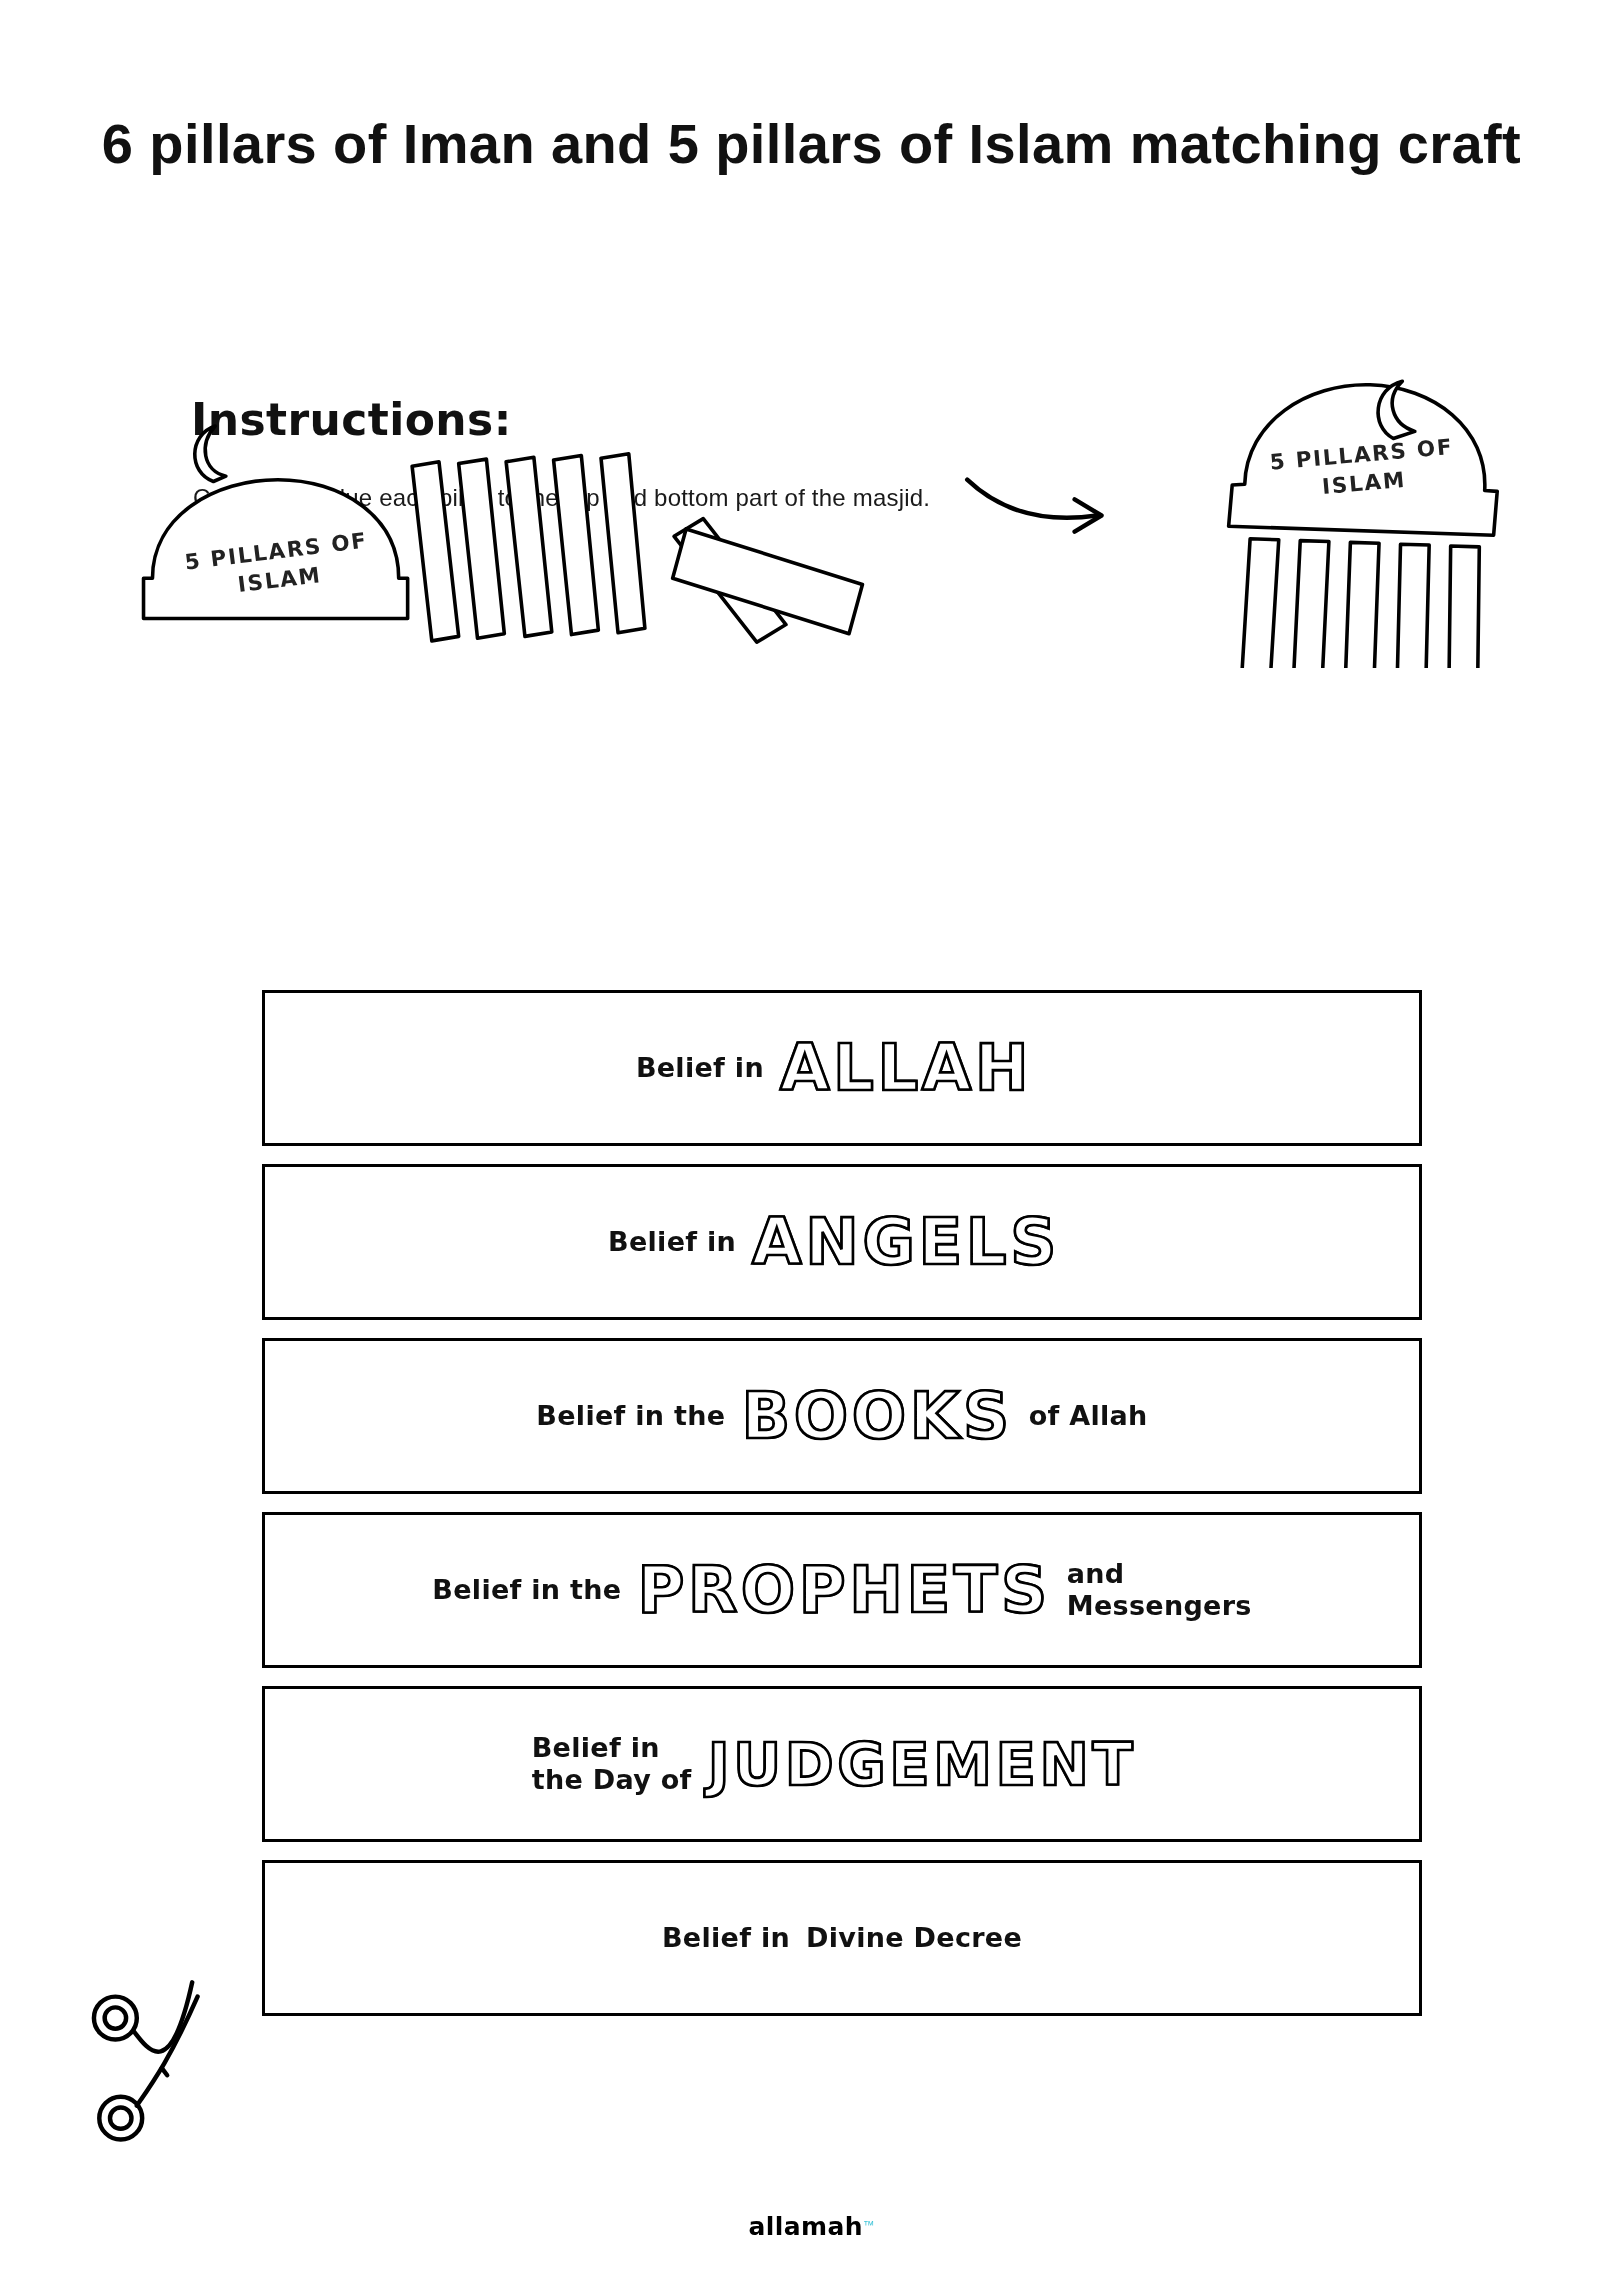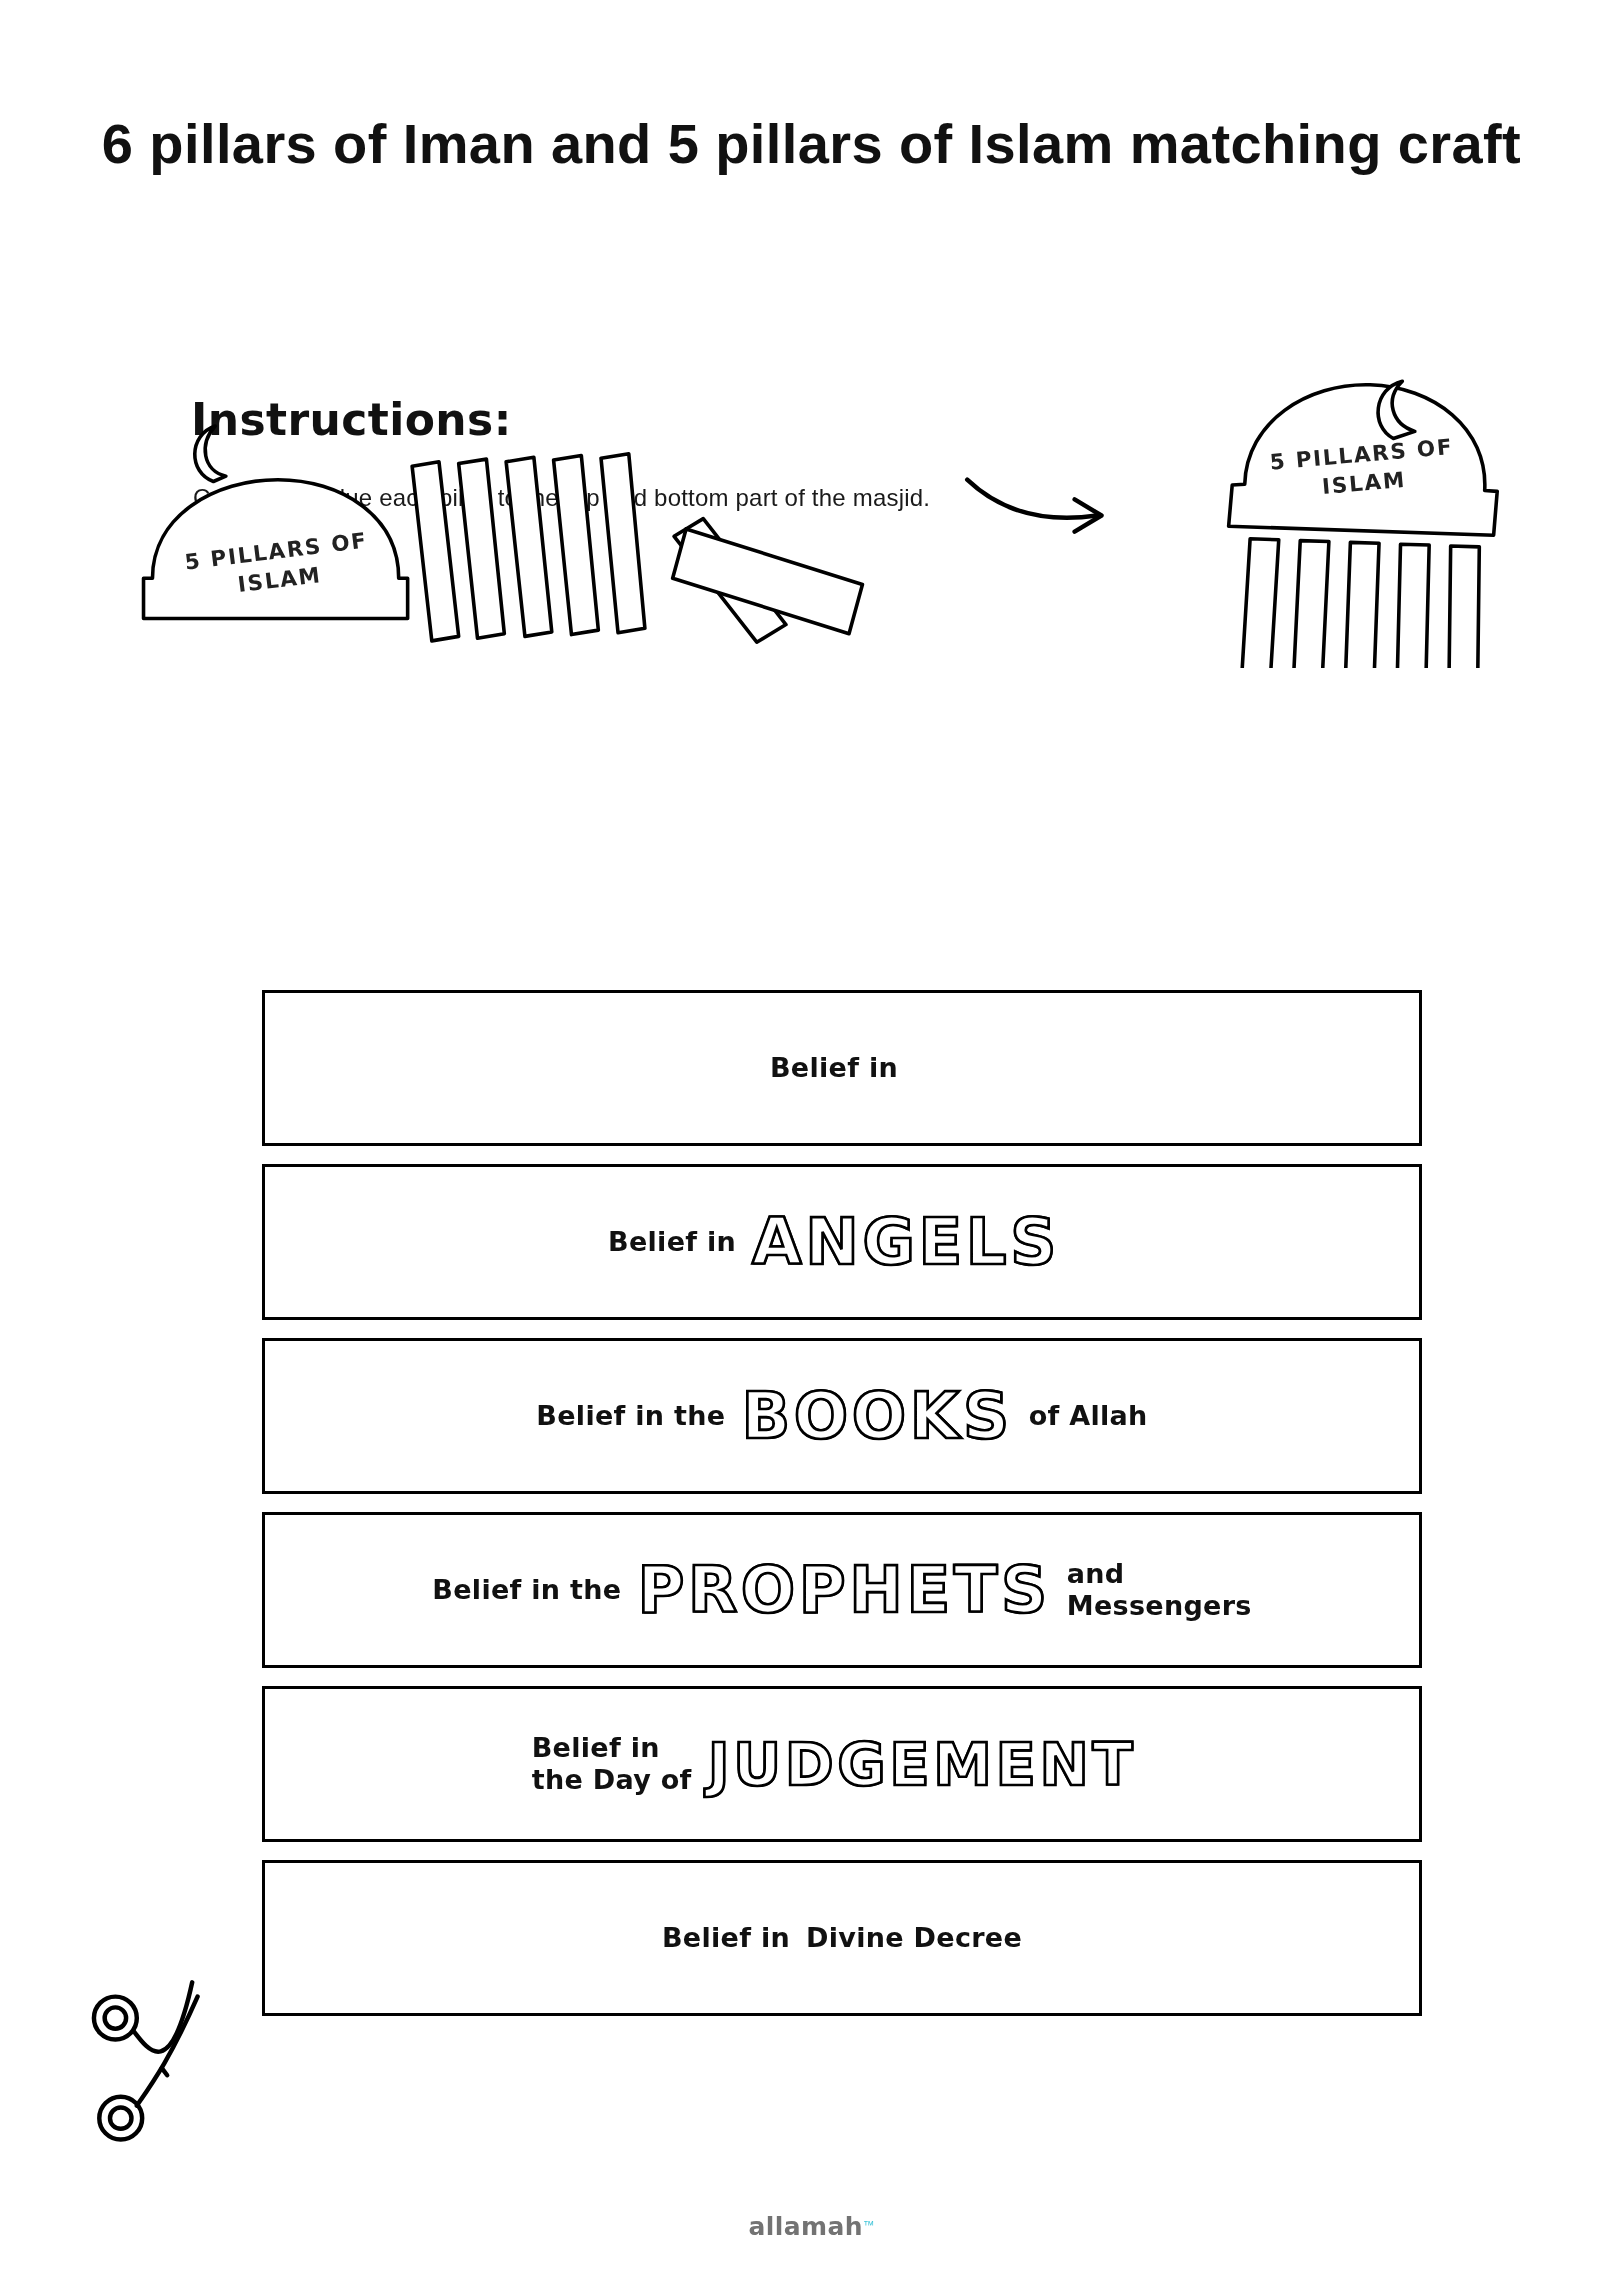--- a/index.html
+++ b/index.html
@@ -124,21 +124,21 @@
     position: absolute;
     top: 2212px;
     left: 0;
     width: 1623px;
     text-align: center;
   }
   .footer-logo {
     font-family: "DejaVu Sans", sans-serif;
     font-weight: bold;
     font-size: 25px;
-    color: #737373;
+    color: #000000;
     letter-spacing: 0.4px;
     text-align: center;
   }
   .footer-tm {
     font-size: 11.6px;
     vertical-align: super;
     color: #3fc4d8;
   }
 </style>
 </head>
@@ -201,20 +201,21 @@
       <text x="1462" y="132" text-anchor="middle" font-family="DejaVu Sans, sans-serif" font-size="24" font-weight="bold" fill="#222" letter-spacing="2">ISLAM</text>
     </g>
   </svg>
 </div>
 
 <div class="strips">
 
   <div class="strip">
     <div class="strip-inner">
       <span class="lbl">Belief in</span>
+      <span class="bubble b1">ALLAH</span>
       <span class="lbl"></span>
     </div>
   </div>
 
   <div class="strip">
     <div class="strip-inner">
       <span class="lbl">Belief in</span>
       <span class="bubble b2">ANGELS</span>
       <span class="lbl"></span>
     </div>

